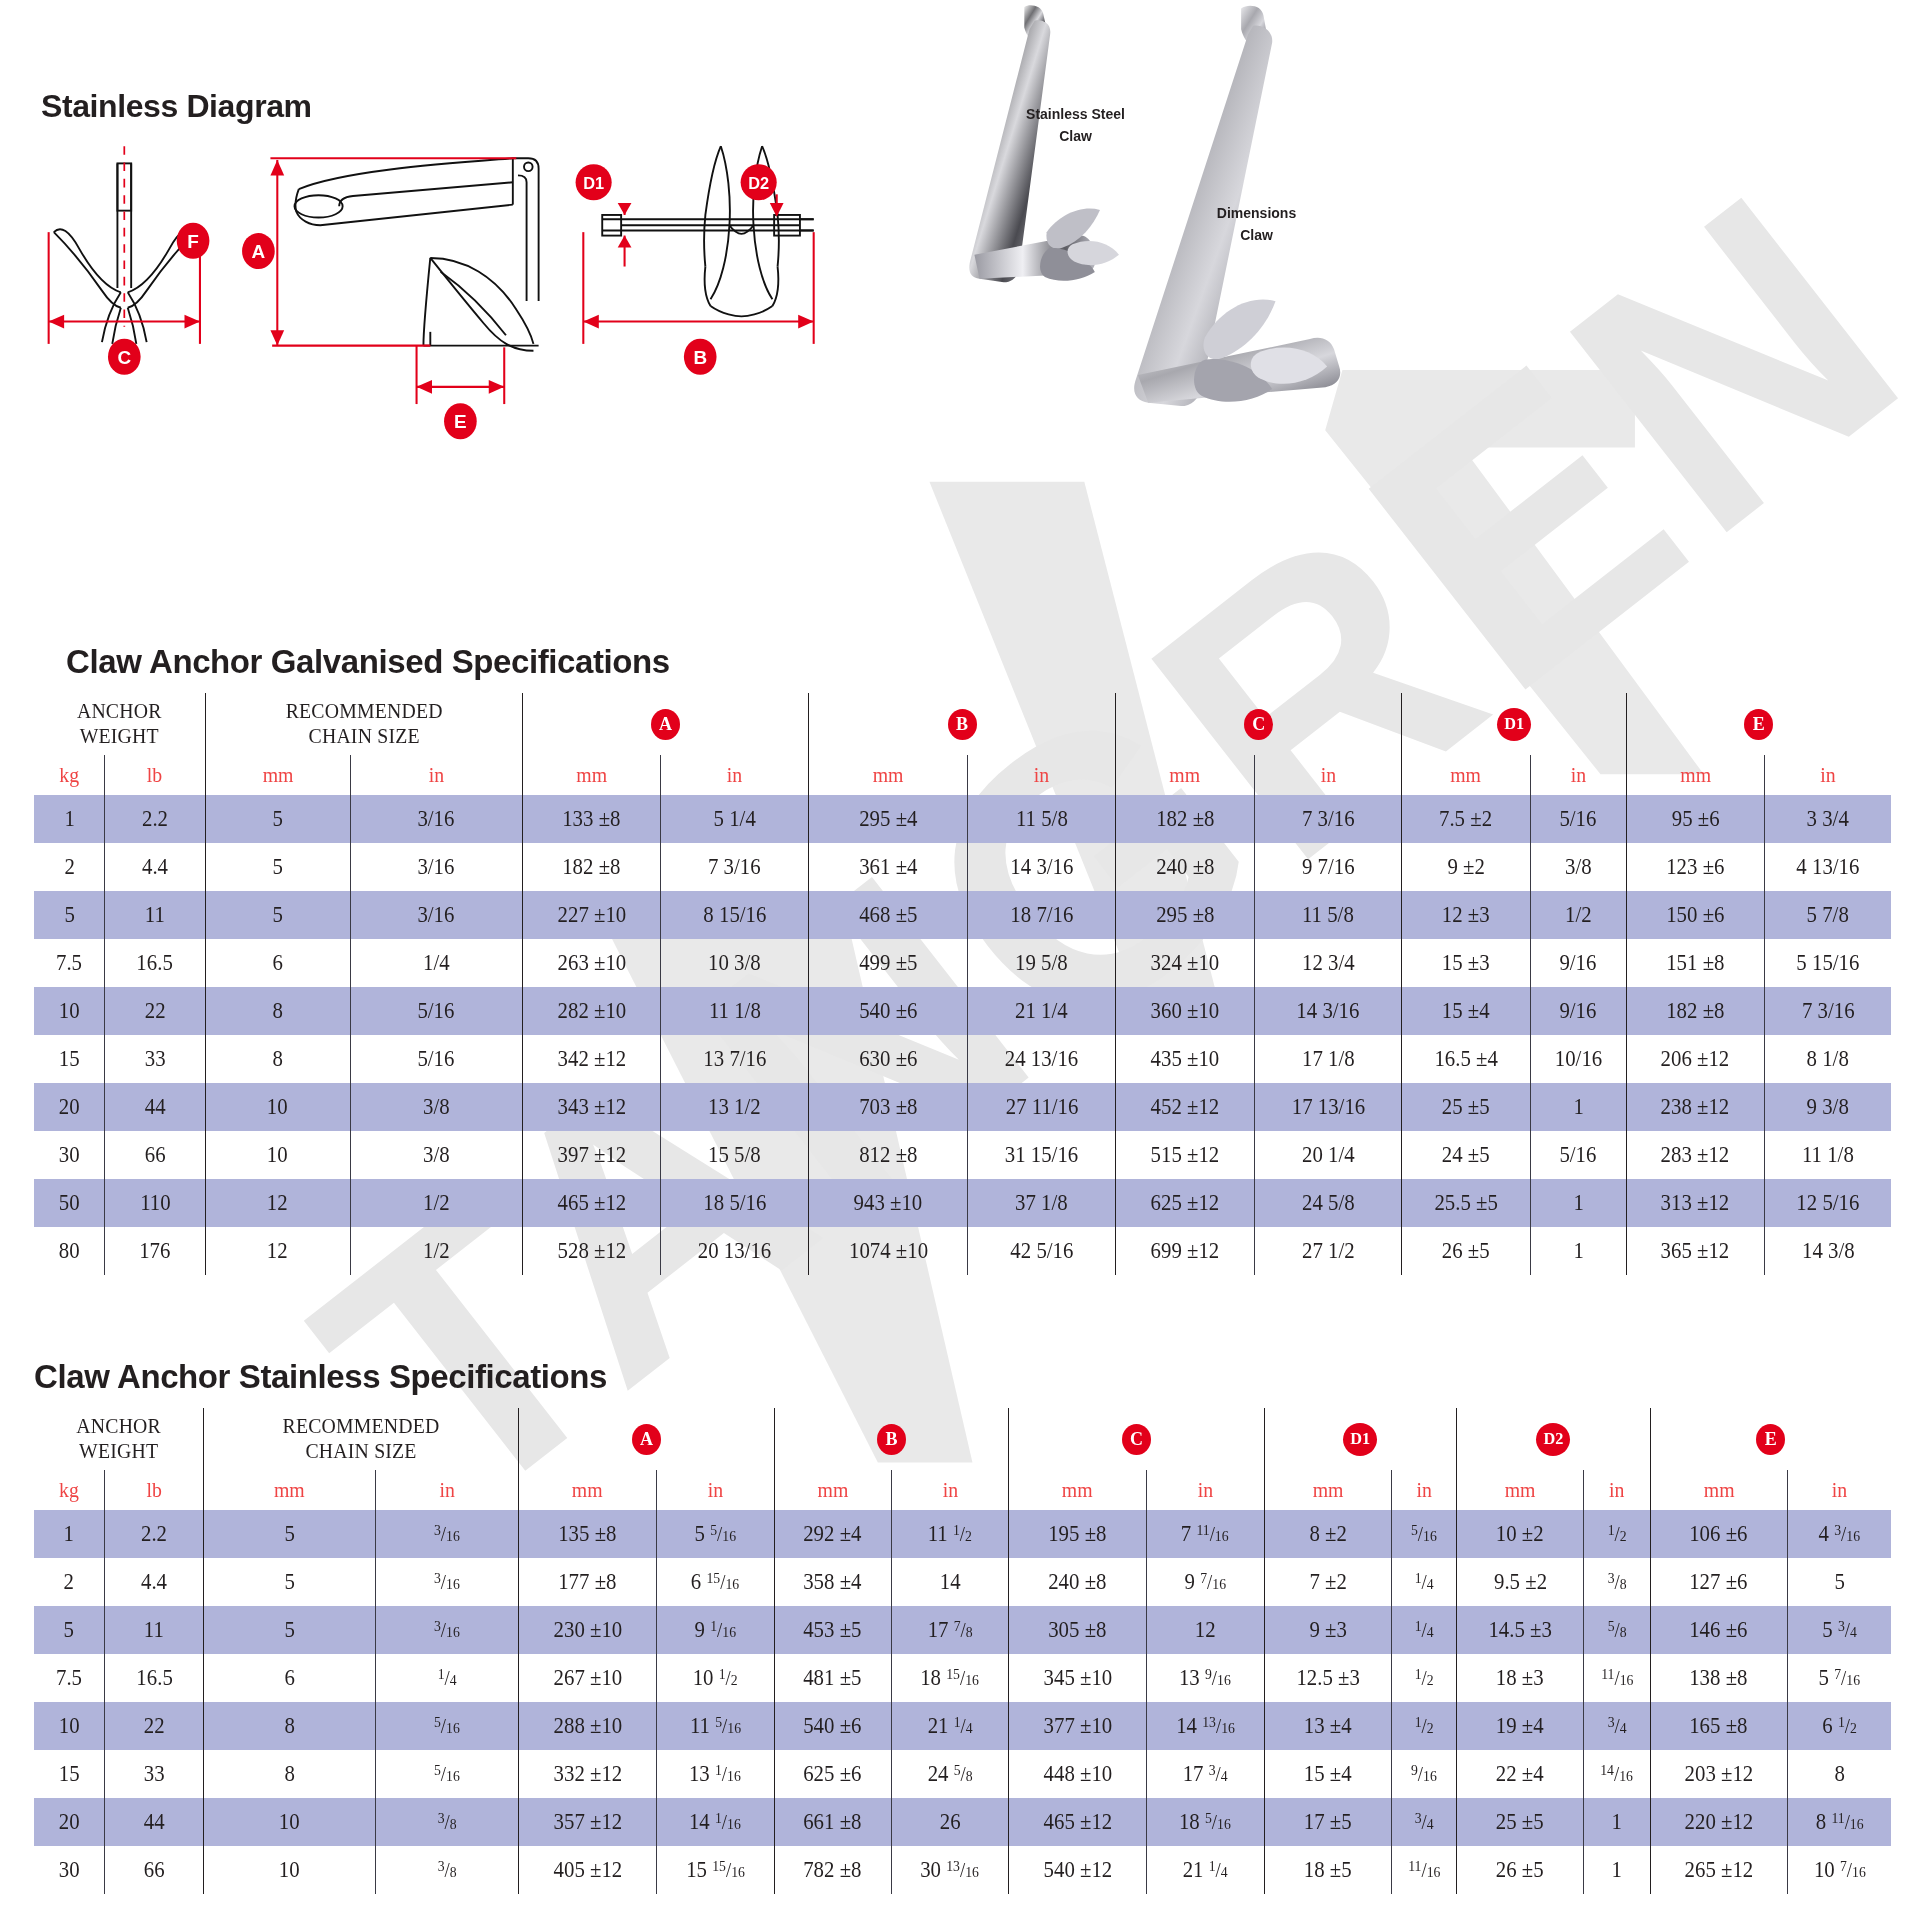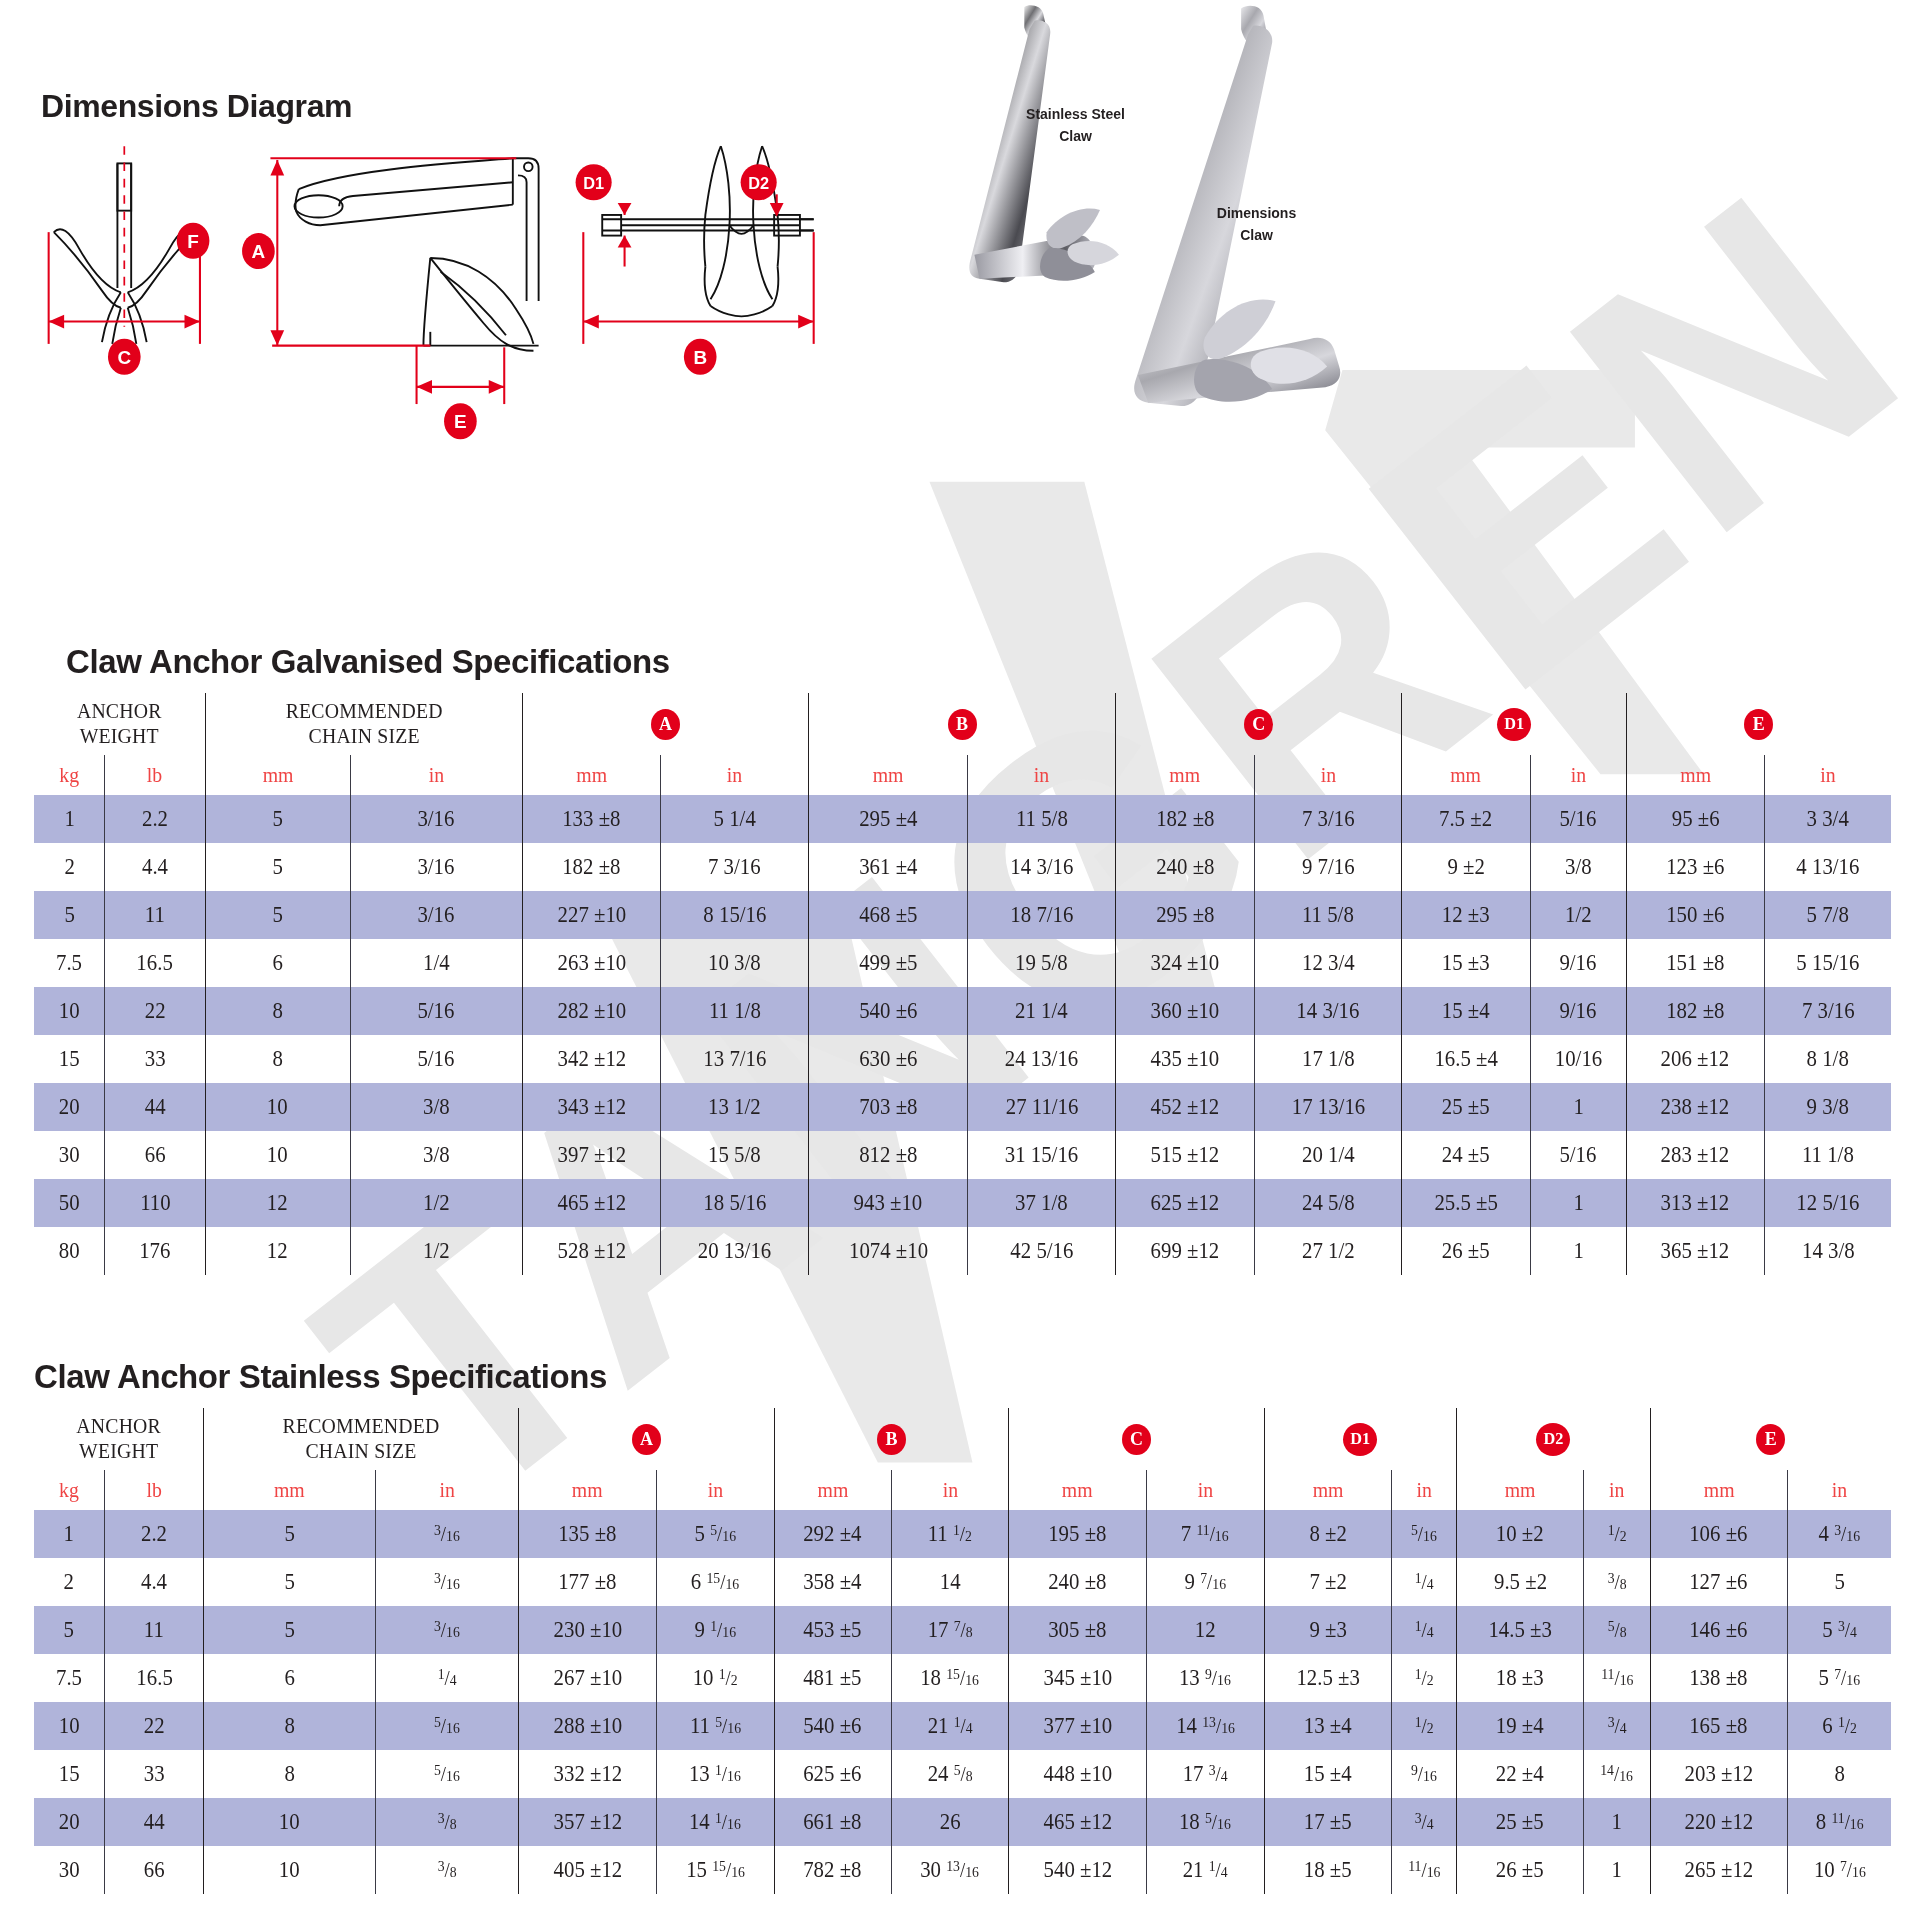--- a/index.html
+++ b/index.html
@@ -81,21 +81,21 @@
   <g fill="#e9e9e9">
     <path d="M1560 430 L1900 430 L1900 520 L1700 520 L1980 900 L1860 900 L1540 500 Z"></path>
     <path d="M1080 560 L1260 560 L1420 1180 L1330 1180 Z"></path>
     <path d="M690 1050 L980 1050 L1130 1700 L1020 1700 Z"></path>
   </g>
   <g fill="#e7e7e7" transform="rotate(-38 1100 1200)">
     <text x="300" y="1300" font-family="Liberation Sans, sans-serif" font-size="430" font-weight="bold" letter-spacing="10">TANGREN</text>
   </g>
 </svg>
 
-<div class="section-title" id="dim-title">Dimensions Diagram</div>
+<div class="section-title" id="dim-title">Stainless Diagram</div>
 <div class="section-title" id="galv-title">Claw Anchor Galvanised Specifications</div>
 <div class="section-title" id="ss-title">Claw Anchor Stainless Specifications</div>
 
 <svg id="diagram" viewBox="0 0 1040 470">
 
   <g stroke="#111" fill="none" stroke-width="2.2">
 
     <path d="M136 40 L136 185 M152 40 L152 185"></path>
     <rect x="136" y="40" width="16" height="55"></rect>
 

